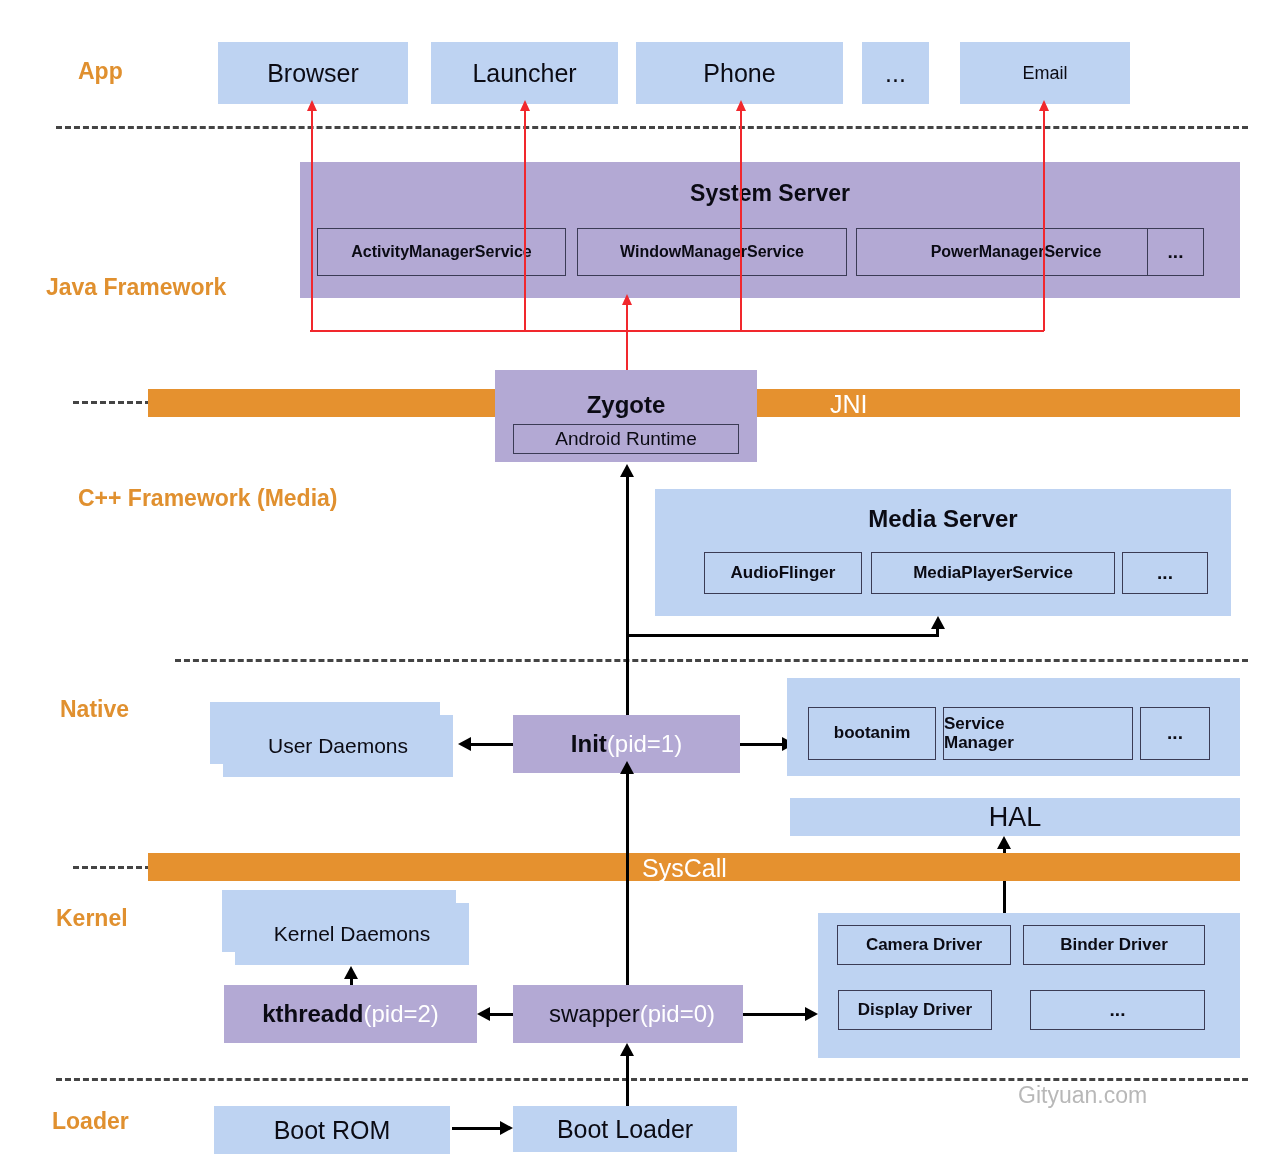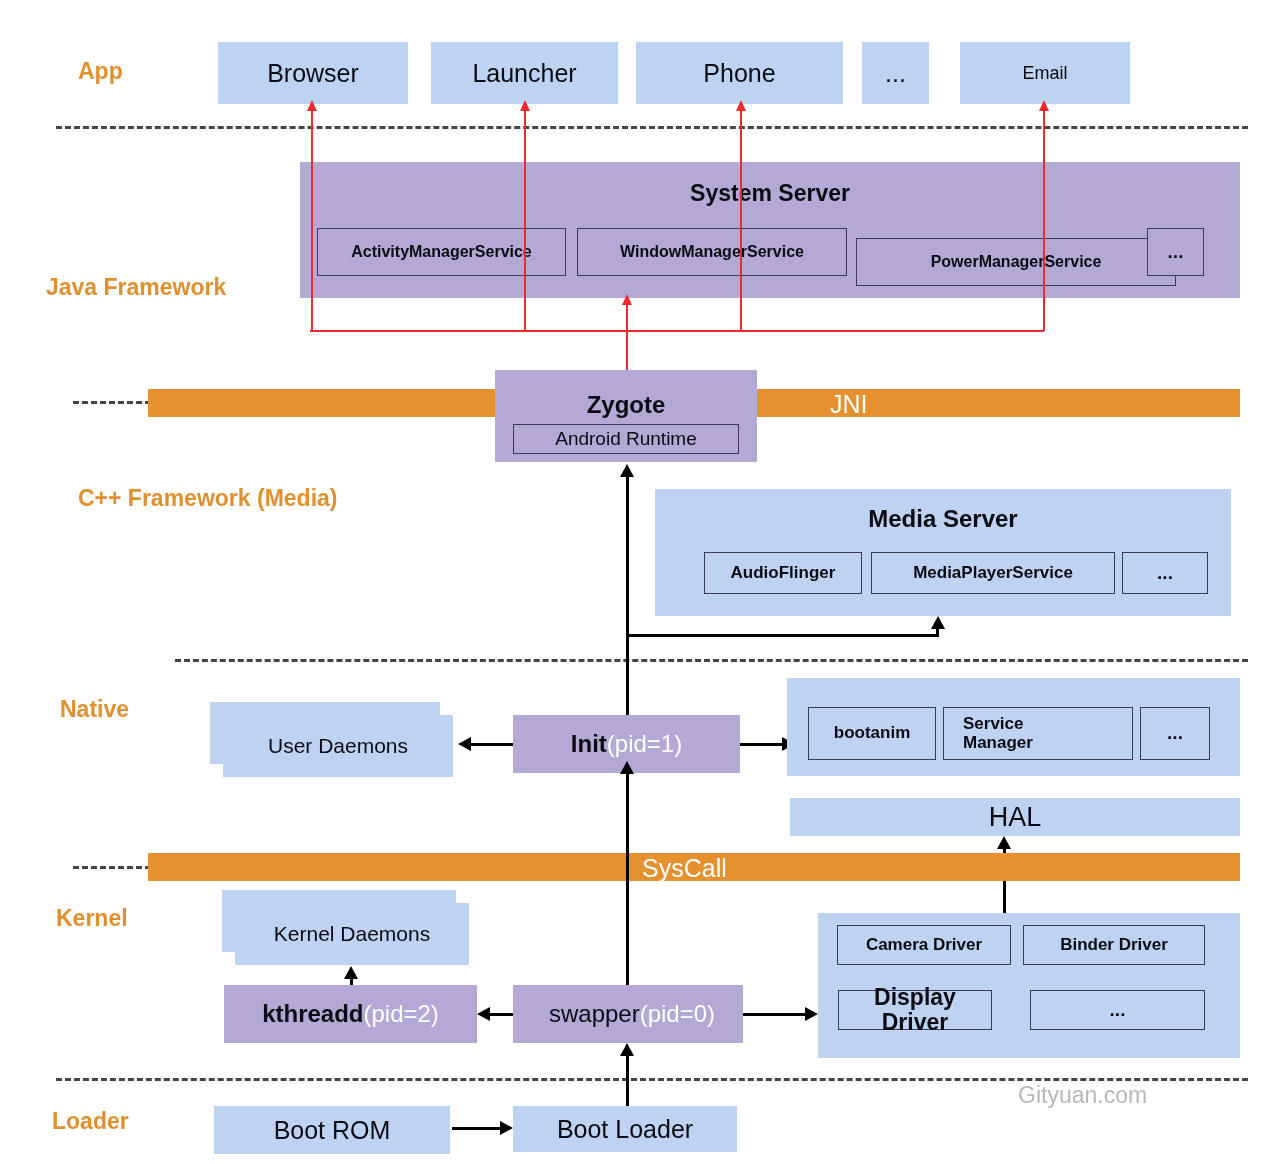--- a/index.html
+++ b/index.html
@@ -128,21 +128,21 @@
   <div class="box purple" style="left:300px; top:162px; width:940px; height:136px;">
   </div>
   <div style="position:absolute; left:300px; top:180px; width:940px; text-align:center; font-size:23px; font-weight:bold; color:#0b0b14;">System Server</div>
 
   <div class="inner purplein" style="left:317px; top:228px; width:249px; height:48px; font-size:16px;">
     <span>ActivityManagerService</span>
   </div>
   <div class="inner purplein" style="left:577px; top:228px; width:270px; height:48px; font-size:16px;">
     <span>WindowManagerService</span>
   </div>
-  <div class="inner purplein" style="left:856px; top:228px; width:320px; height:48px; font-size:16px;margin-top:10px;">
+  <div class="inner purplein" style="left:856px; top:228px; width:320px; height:48px; font-size:16px;">
     <span>PowerManagerService</span>
   </div>
   <div class="inner purplein" style="left:1147px; top:228px; width:57px; height:48px; font-size:19px;">
     <span>...</span>
   </div>
 
   <div class="rl h" style="left:310px; top:330px; width:734px;"></div>
 
   <div class="rl v" style="left:311px; top:104px; height:227px;"></div>
   <div class="ah red-up" style="left:307px; top:100px;"></div>
@@ -199,21 +199,21 @@
   <div class="ln h" style="left:471px; top:743px; width:42px;"></div>
   <div class="ah left" style="left:458px; top:737px;"></div>
 
   <div class="ln h" style="left:740px; top:743px; width:42px;"></div>
   <div class="ah right" style="left:782px; top:737px;"></div>
 
   <div class="box blue" style="left:787px; top:678px; width:453px; height:98px;"></div>
   <div class="inner bluein" style="left:808px; top:707px; width:128px; height:53px; font-size:17px;">
     <span>bootanim</span>
   </div>
-  <div class="inner bluein" style="left:943px; top:707px; width:190px; height:53px; font-size:17px; justify-content:flex-start; padding-left:19px; text-align:left;">
+  <div class="inner bluein" style="left:943px; top:707px; width:190px; height:53px; font-size:17px; justify-content:flex-start; padding-left:0; text-align:left;">
     <span style="display:block; width:78px; text-align:left;">Service Manager</span>
   </div>
   <div class="inner bluein" style="left:1140px; top:707px; width:70px; height:53px; font-size:19px;">
     <span>...</span>
   </div>
 
   <div class="box blue" style="left:790px; top:798px; width:450px; height:38px; font-size:27px;">
     <span>HAL</span>
   </div>
 
@@ -248,21 +248,21 @@
   <div class="ln v" style="left:626px; top:773px; height:212px;"></div>
   <div class="ah up" style="left:620px; top:761px;"></div>
 
   <div class="box blue" style="left:818px; top:913px; width:422px; height:145px;"></div>
   <div class="inner bluein" style="left:837px; top:925px; width:174px; height:40px; font-size:17px;">
     <span>Camera Driver</span>
   </div>
   <div class="inner bluein" style="left:1023px; top:925px; width:182px; height:40px; font-size:17px;">
     <span>Binder Driver</span>
   </div>
-  <div class="inner bluein" style="left:838px; top:990px; width:154px; height:40px; font-size:23px;">
+  <div class="inner bluein" style="left:838px; top:990px; width:154px; height:40px; font-size:17px;">
     <span>Display Driver</span>
   </div>
   <div class="inner bluein" style="left:1030px; top:990px; width:175px; height:40px; font-size:19px;">
     <span>...</span>
   </div>
 
   <div class="box blue" style="left:214px; top:1106px; width:236px; height:48px; font-size:25px;">
     <span>Boot  ROM</span>
   </div>
   <div class="box blue" style="left:513px; top:1106px; width:224px; height:46px; font-size:25px;">

